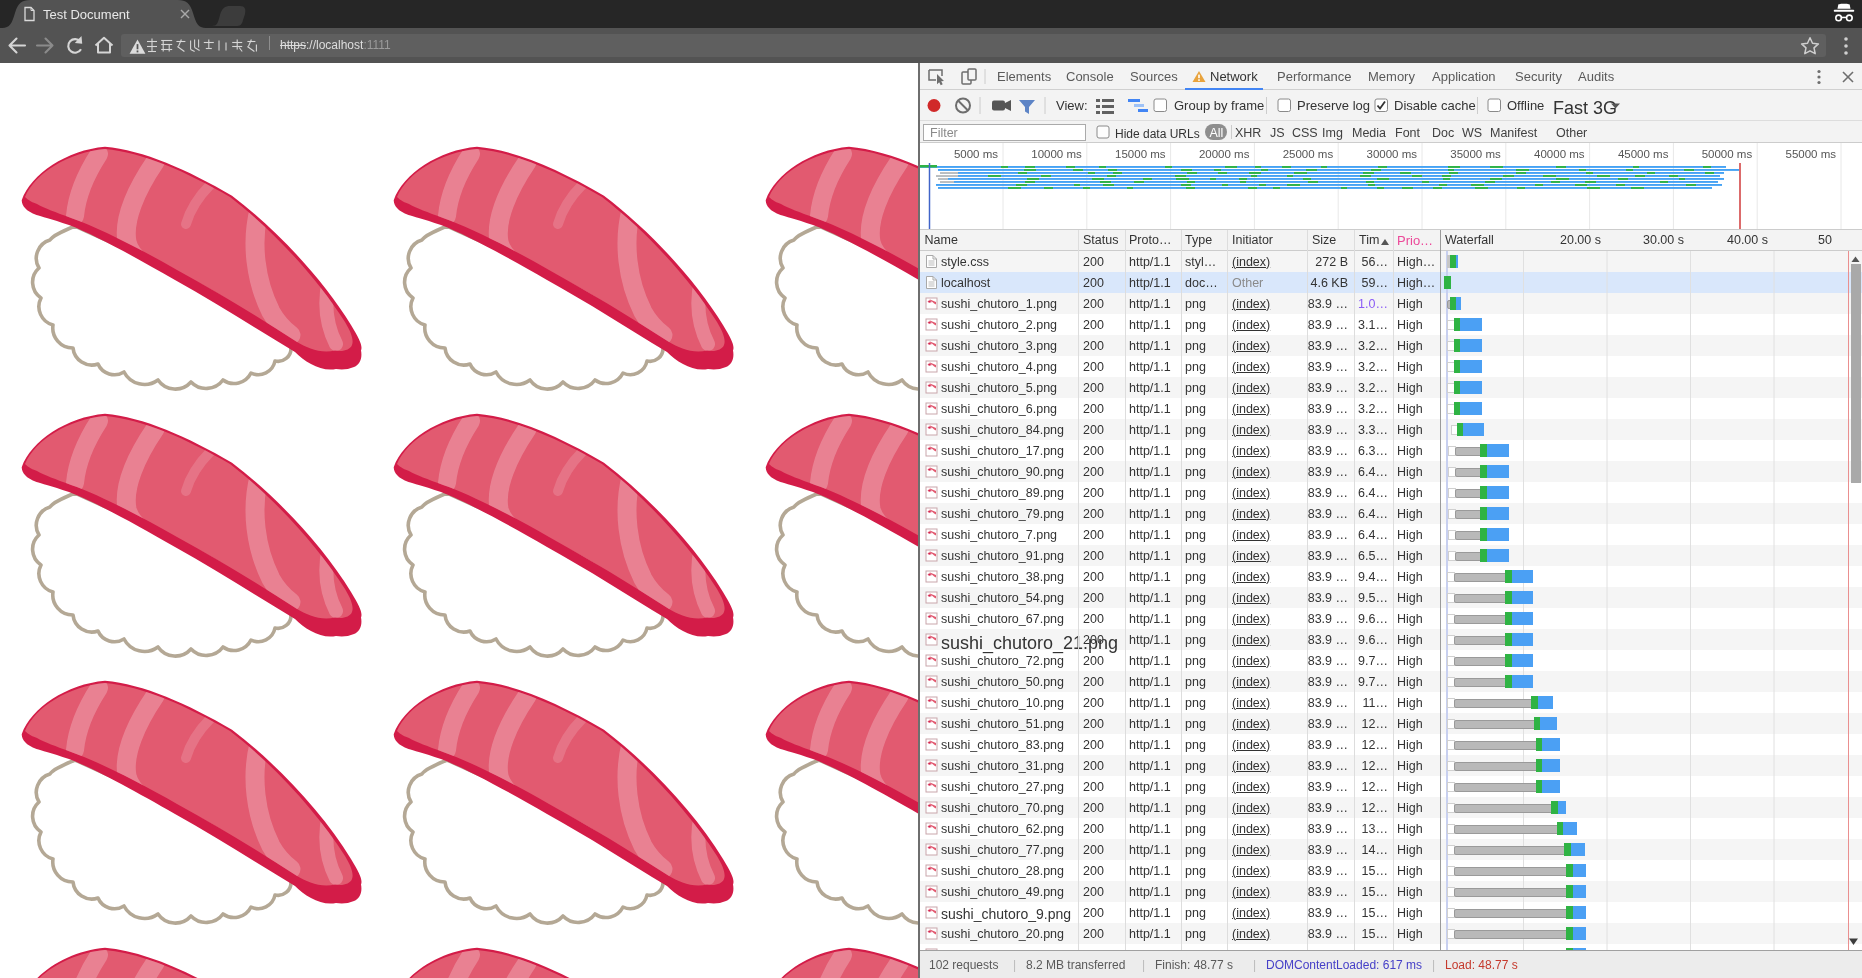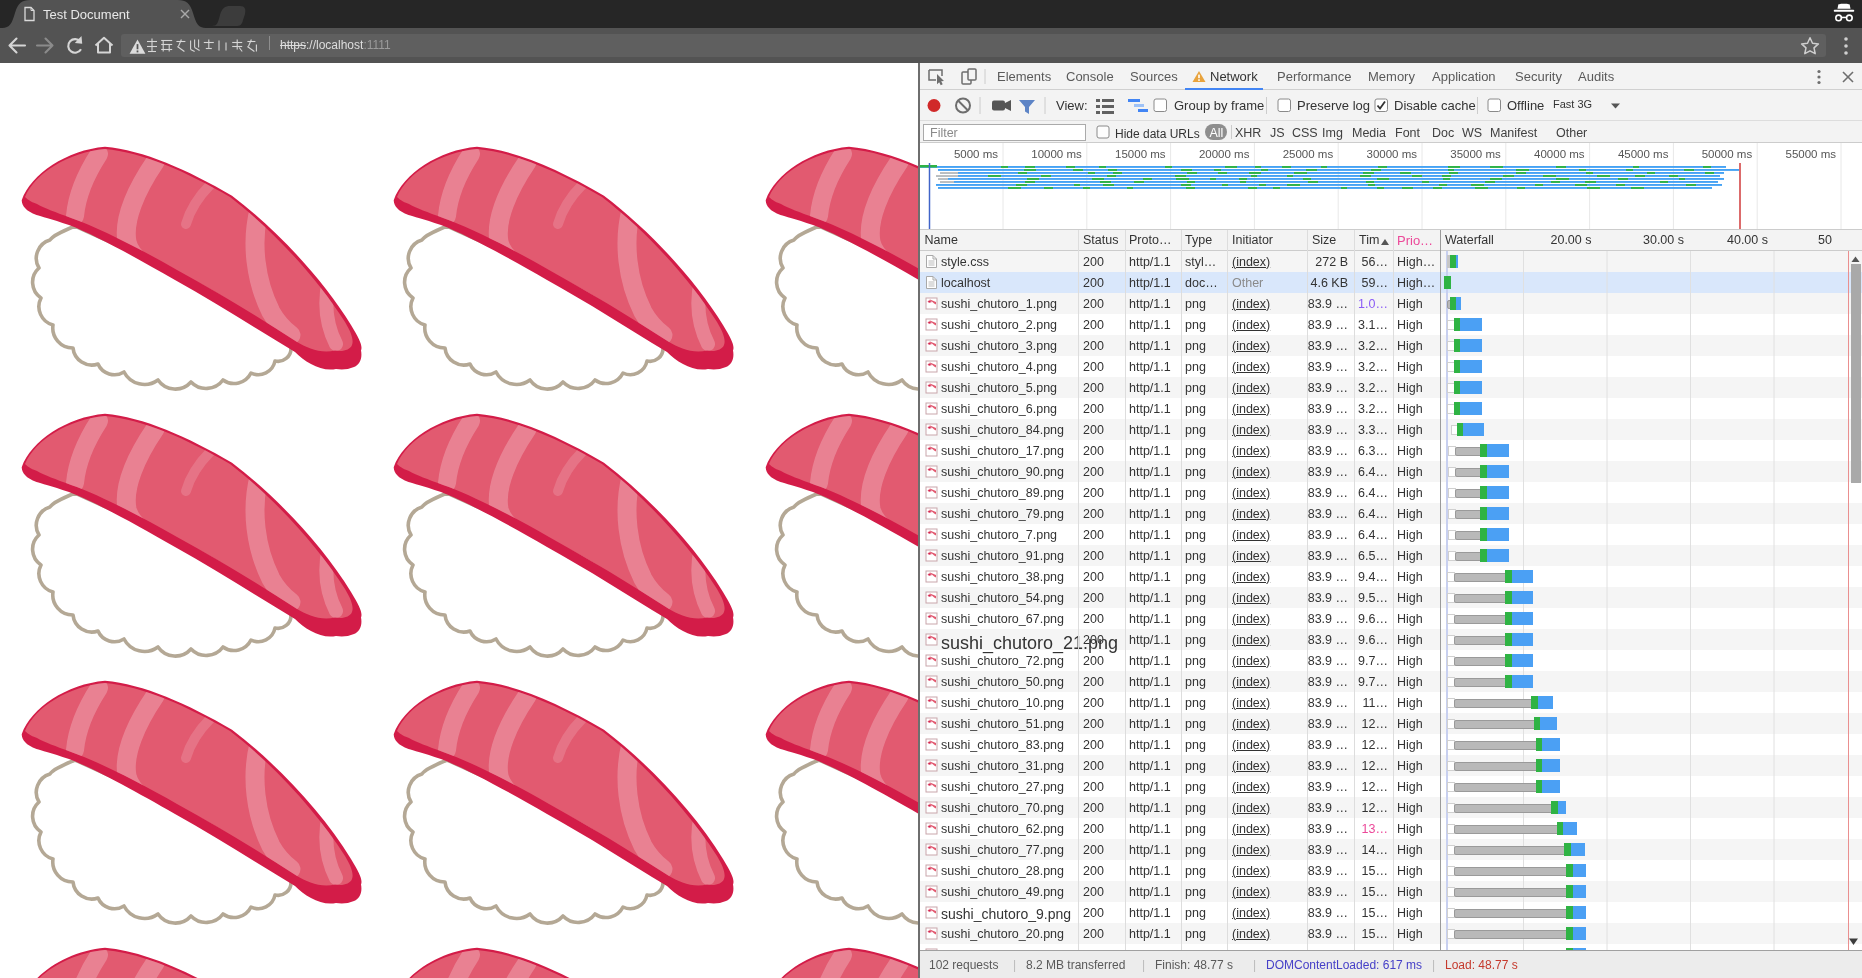--- a/index.html
+++ b/index.html
@@ -235,21 +235,21 @@
 <svg width="15" height="15" style="position:absolute;left:1374px;top:98px">
     <rect x="1" y="1" width="12.5" height="12.5" rx="2" fill="#fff" stroke="#8a8a8a"></rect>
     <path d="M 3.5,7.5 L 6,10.5 L 11,3.5" fill="none" stroke="#333" stroke-width="1.8"></path>
   </svg>
 <span style="position:absolute;left:1394px;top:98px;font-size:13px;color:#333">Disable cache</span>
 <div style="position:absolute;left:1477px;top:97px;width:1px;height:17px;background:#ccc"></div>
 <svg width="15" height="15" style="position:absolute;left:1487px;top:98px">
     <rect x="1" y="1" width="12.5" height="12.5" rx="2" fill="#fff" stroke="#8a8a8a"></rect>
   </svg>
 <span style="position:absolute;left:1507px;top:98px;font-size:13px;color:#333">Offline</span>
-<span style="position:absolute;left:1553px;top:98px;font-size:11px;color:#333">Fast 3G</span>
+<span style="position:absolute;left:1553px;top:98px;font-size:18px;color:#333">Fast 3G</span>
 <svg width="12" height="8" style="position:absolute;left:1610px;top:102px">
     <path d="M1,1.5 L5.5,6.5 L10,1.5 Z" fill="#555"></path>
   </svg>
 <div style="position:absolute;left:918px;top:121px;width:944px;height:22px;background:#f3f3f3;border-bottom:1px solid #ccc;box-sizing:border-box"></div>
 <div style="position:absolute;left:923px;top:124px;width:161px;height:15px;background:#fff;border:1px solid #aaa"></div>
 <span style="position:absolute;left:930px;top:126px;font-size:12.5px;color:#8a8a8a">Filter</span>
 <svg width="15" height="15" style="position:absolute;left:1096px;top:125px">
     <rect x="1" y="1" width="12" height="12" rx="2" fill="#fdfdfd" stroke="#8a8a8a"></rect>
   </svg>
 <span style="position:absolute;left:1115px;top:127px;font-size:12px;color:#333">Hide data URLs</span>
@@ -422,21 +422,21 @@
 <span style="position:absolute;left:1129px;top:233px;font-size:12.5px;color:#333">Proto…</span>
 <span style="position:absolute;left:1185px;top:233px;font-size:12.5px;color:#333">Type</span>
 <span style="position:absolute;left:1232px;top:233px;font-size:12.5px;color:#333">Initiator</span>
 <span style="position:absolute;left:1312px;top:233px;font-size:12.5px;color:#333">Size</span>
 <span style="position:absolute;left:1359px;top:233px;font-size:12.5px;color:#333">Tim</span>
 <span style="position:absolute;left:1397px;top:233px;font-size:13px;color:#ec4899">Prio…</span>
 <span style="position:absolute;left:1445px;top:233px;font-size:12.5px;color:#333">Waterfall</span>
 <svg width="10" height="8" style="position:absolute;left:1380px;top:238px">
     <path d="M1,7 L5,1 L9,7 Z" fill="#555"></path>
   </svg>
-<span style="position:absolute;left:1541px;top:233px;width:60px;text-align:center;font-size:12.5px;color:#333">20.00 s</span>
+<span style="position:absolute;left:1541px;top:233px;width:60px;text-align:right;font-size:12.5px;color:#333">20.00 s</span>
 <span style="position:absolute;left:1624px;top:233px;width:60px;text-align:right;font-size:12.5px;color:#333">30.00 s</span>
 <span style="position:absolute;left:1708px;top:233px;width:60px;text-align:right;font-size:12.5px;color:#333">40.00 s</span>
 <span style="position:absolute;left:1818px;top:233px;font-size:12.5px;color:#333">50</span>
 <div style="position:absolute;left:918px;top:251px;width:944px;height:699px;overflow:hidden;background:#fff">
     <div style="position:absolute;left:0;top:0px;width:944px;height:21px;background:#f5f5f5"></div>
     <div style="position:absolute;left:0;top:21px;width:944px;height:21px;background:#d9e7fb"></div>
     <div style="position:absolute;left:0;top:42px;width:944px;height:21px;background:#f5f5f5"></div>
     <div style="position:absolute;left:0;top:63px;width:944px;height:21px;background:#ffffff"></div>
     <div style="position:absolute;left:0;top:84px;width:944px;height:21px;background:#f5f5f5"></div>
     <div style="position:absolute;left:0;top:105px;width:944px;height:21px;background:#ffffff"></div>
@@ -990,21 +990,21 @@
         <rect x="1" y="2" width="11" height="11" fill="#fff" stroke="#c9a6ab"></rect>
         <path d="M2.5,5.5 C4,4 6,4.5 8,6.5 C9.5,8 10.5,8.5 11,8.2 L11,6 L5,3.5 Z" fill="#e25a70"></path>
         <path d="M2.5,5.5 C4,4.5 5.5,5 7,6 L4,6.8 Z" fill="#d31c48"></path>
       </svg>
       <span style="position:absolute;left:23px;top:3.5px;font-size:12.5px;color:#333">sushi_chutoro_62.png</span>
       <span style="position:absolute;left:165px;top:3.5px;font-size:12.5px;color:#333">200</span>
       <span style="position:absolute;left:211px;top:3.5px;font-size:12.5px;color:#333">http/1.1</span>
       <span style="position:absolute;left:267px;top:3.5px;font-size:12.5px;color:#333">png</span>
       <span style="position:absolute;left:314px;top:3.5px;font-size:12.5px;color:#333;text-decoration:underline">(index)</span>
       <span style="position:absolute;left:330px;top:3.5px;width:100px;text-align:right;font-size:12.5px;color:#333">83.9 …</span>
-      <span style="position:absolute;left:386px;top:3.5px;width:84px;text-align:right;font-size:12.5px;color:#ec4899">13…</span>
+      <span style="position:absolute;left:386px;top:3.5px;width:84px;text-align:right;font-size:12.5px;color:#404040">13…</span>
       <span style="position:absolute;left:479px;top:3.5px;font-size:12.5px;color:#333">High</span>
       <div style="position:absolute;left:529px;top:6px;width:6px;height:8px;border:1px solid #d0d0d0;background:#fff"></div>
       <div style="position:absolute;left:536px;top:7px;width:103px;height:7px;background:#b9b9b9;border-radius:2px;border:1px solid #9a9a9a"></div>
       <div style="position:absolute;left:639px;top:4px;width:6px;height:13px;background:#2fb344"></div>
       <div style="position:absolute;left:645px;top:4px;width:14px;height:13px;background:#4ba0f4"></div>
     </div>
     <div style="position:absolute;left:0;top:588px;width:944px;height:21px">
       <svg width="13" height="15" style="position:absolute;left:7px;top:3px">
         <rect x="1" y="2" width="11" height="11" fill="#fff" stroke="#c9a6ab"></rect>
         <path d="M2.5,5.5 C4,4 6,4.5 8,6.5 C9.5,8 10.5,8.5 11,8.2 L11,6 L5,3.5 Z" fill="#e25a70"></path>

